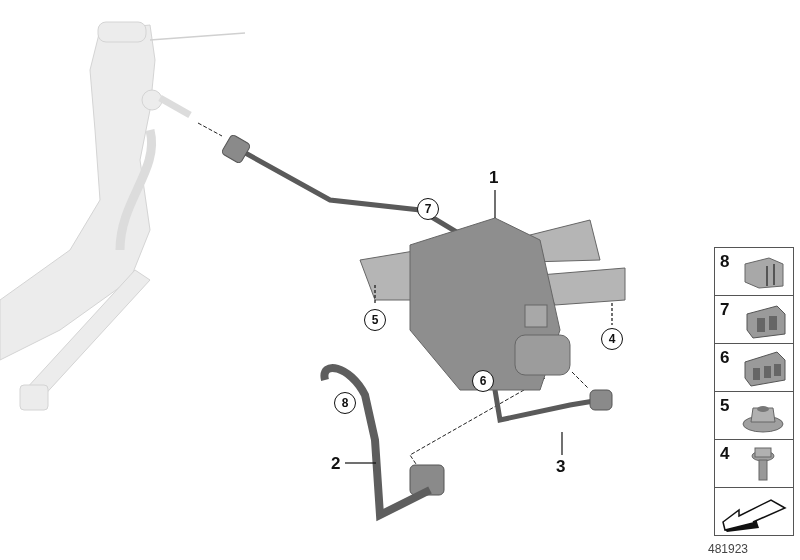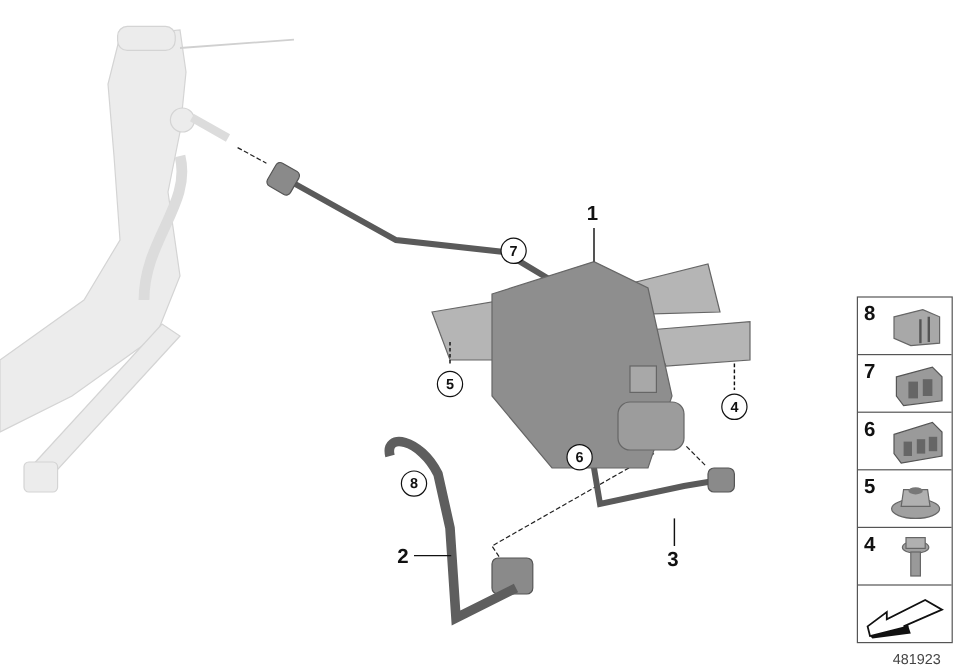--- a/index.html
+++ b/index.html
@@ -5,21 +5,21 @@
   html, body { margin:0; padding:0; background:#ffffff; }
   body { width:800px; height:560px; position:relative; overflow:hidden; font-family:"Liberation Sans", sans-serif; }
   #canvas { position:absolute; left:0; top:0; width:800px; height:560px; }
   .callout { position:absolute; font-weight:bold; font-size:17px; color:#111; font-family:"Liberation Sans", sans-serif; }
   .circ { position:absolute; width:20px; height:20px; border:1.5px solid #111; border-radius:50%; font-weight:bold; font-size:12px; text-align:center; line-height:20px; color:#111; background:#fff; font-family:"Liberation Sans", sans-serif; }
   .legend { position:absolute; left:714px; top:247px; width:78px; border:1px solid #555; }
   .cell { height:47px; border-bottom:1px solid #555; position:relative; }
   .cell:last-child { border-bottom:none; }
   .cell .num { position:absolute; left:5px; top:4px; font-weight:bold; font-size:17px; color:#111; }
   .cell svg { position:absolute; left:24px; top:4px; }
-  .code { position:absolute; left:744px; top:542px; font-size:12px; color:#444; }
+  .code { position:absolute; left:708px; top:542px; font-size:12px; color:#444; }
 </style>
 </head>
 <body>
 
 <div id="canvas">
   <svg width="800" height="560">
 
     <g fill="#ececec" stroke="#d4d4d4" stroke-width="1">
       <path d="M100,30 L150,25 L155,60 L150,110 L140,160 L150,230 L130,280 L60,330 L0,360 L0,300 L70,250 L100,200 L95,130 L90,70 Z"></path>
       <rect x="98" y="22" width="48" height="20" rx="8"></rect>

